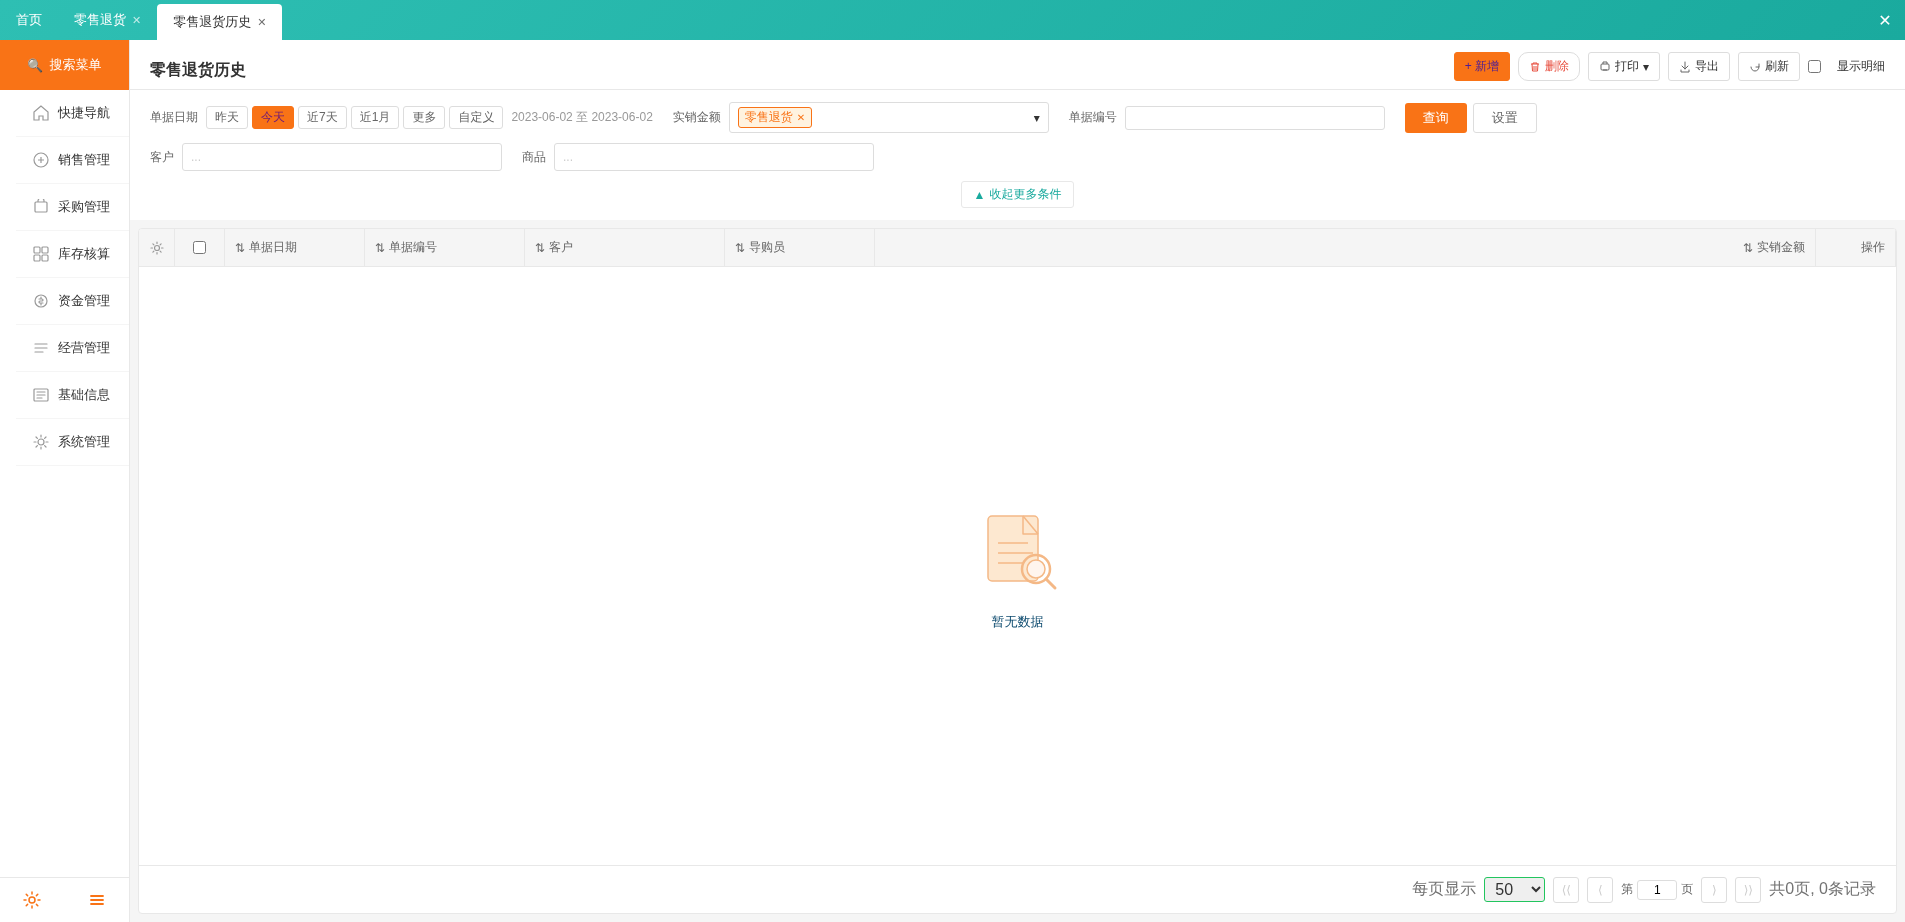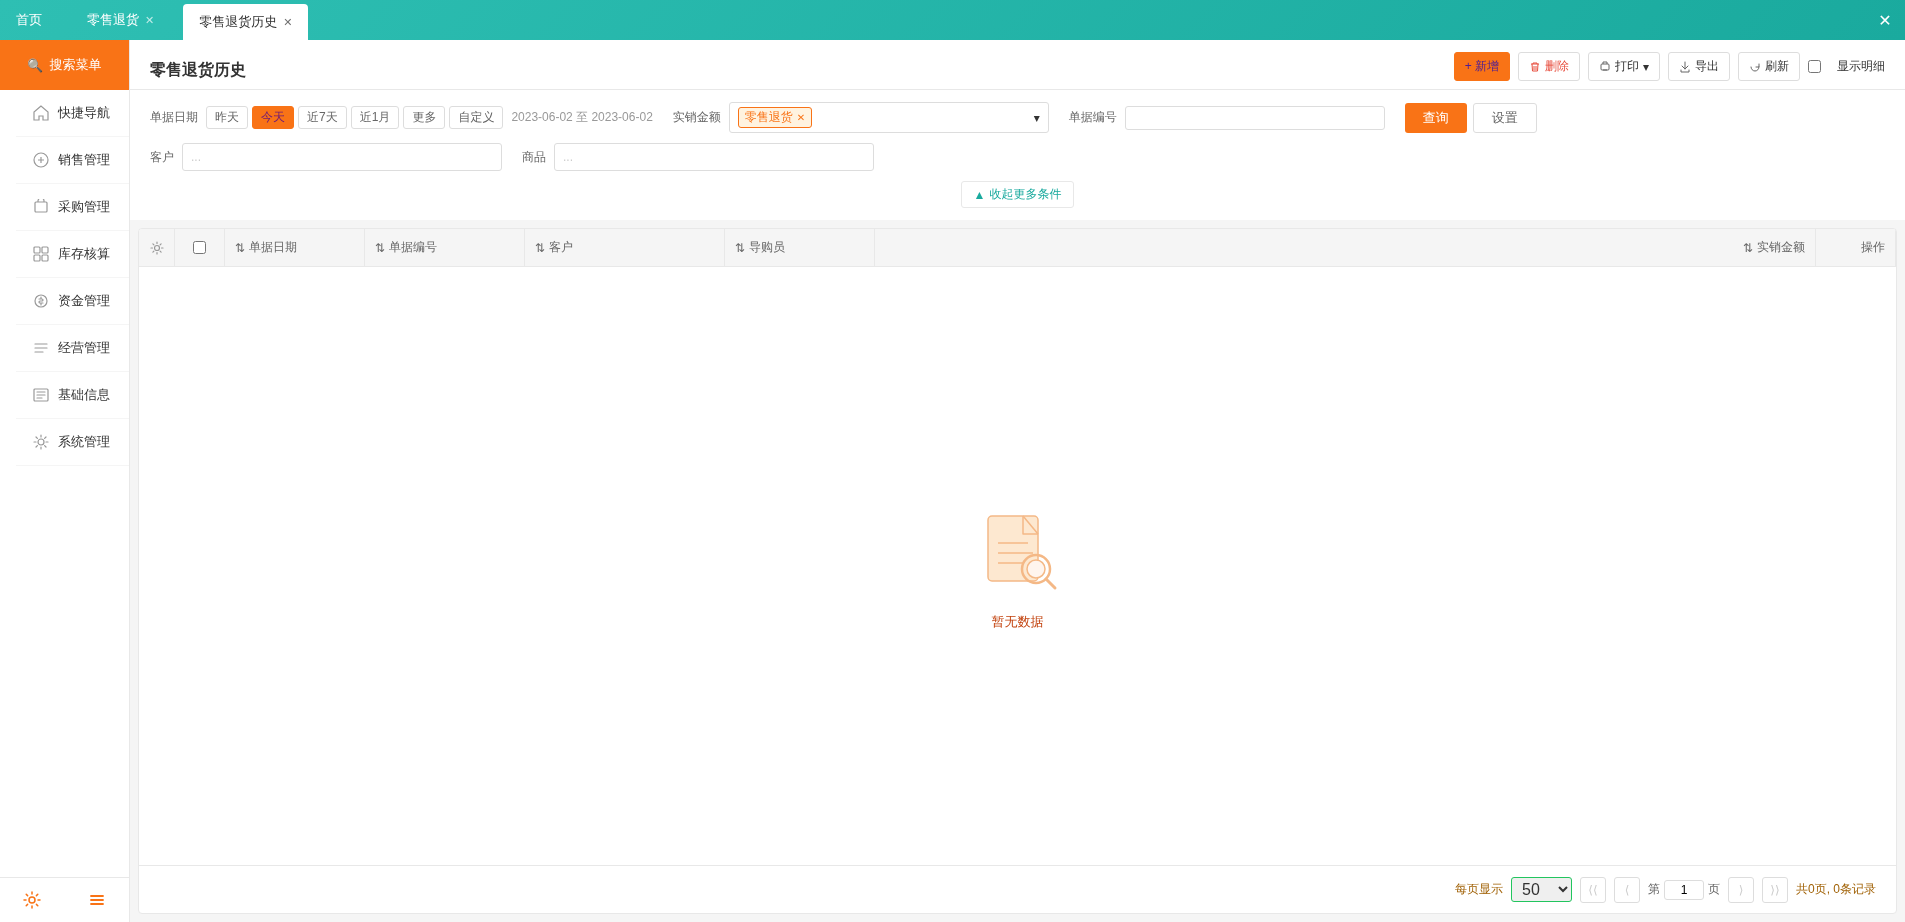--- a/index.html
+++ b/index.html
@@ -12,21 +12,20 @@
       display: flex;
       align-items: center;
       padding: 0 0 0 0;
       position: relative;
     }
     .top-bar-tabs {
       display: flex;
       align-items: stretch;
       height: 100%;
       flex: 1;
-      gap: 13px;
     }
     .tab-item {
       display: flex;
       align-items: center;
       padding: 0 16px;
       color: white;
       font-size: 13px;
       cursor: pointer;
       white-space: nowrap;
       gap: 6px;
@@ -163,20 +162,21 @@
       color: #333;
     }
     .action-btn.primary {
       background: #f97316;
       color: #4c1d95;
       border-color: #f97316;
     }
     .action-btn.danger {
       color: #e74c3c;
       border-color: #ddd;
+      border-radius: 10px;
     }
     .checkbox-label {
       display: flex;
       align-items: center;
       gap: 16px;
       font-size: 12px;
       color: #333;
       cursor: pointer;
     }
     .filter-row {
@@ -317,36 +317,36 @@
       flex-direction: column;
       align-items: center;
       justify-content: center;
       gap: 12px;
     }
     .empty-icon {
       width: 100px;
       height: 100px;
     }
     .empty-text {
-      color: #c2410c;
+      color: #0c4a6e;
       font-size: 13px;
     }
 
     
     .pagination {
       height: 48px;
       border-top: 1px solid #e8e8e8;
       display: flex;
       align-items: center;
       justify-content: flex-end;
       padding: 0 20px;
       gap: 8px;
       flex-shrink: 0;
     }
-    .pagination-label { color: #a16207; font-size: 12px; }
+    .pagination-label { color: #737373; font-size: 16px; }
     .pagination-select {
       border: 1px solid #22c55e;
       border-radius: 3px;
       padding: 2px 6px;
       font-size: 16px;
       color: #333;
       cursor: pointer;
     }
     .pagination-btn {
       width: 26px;

